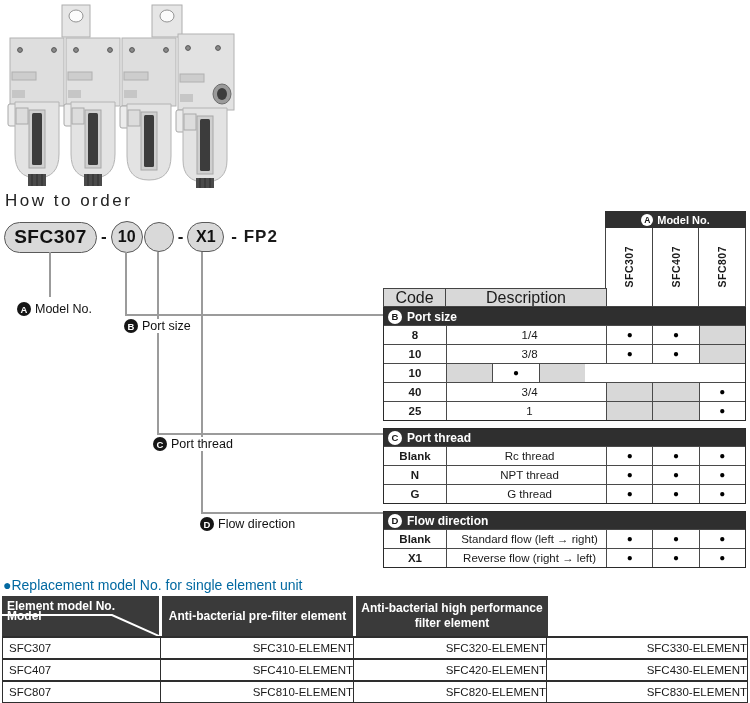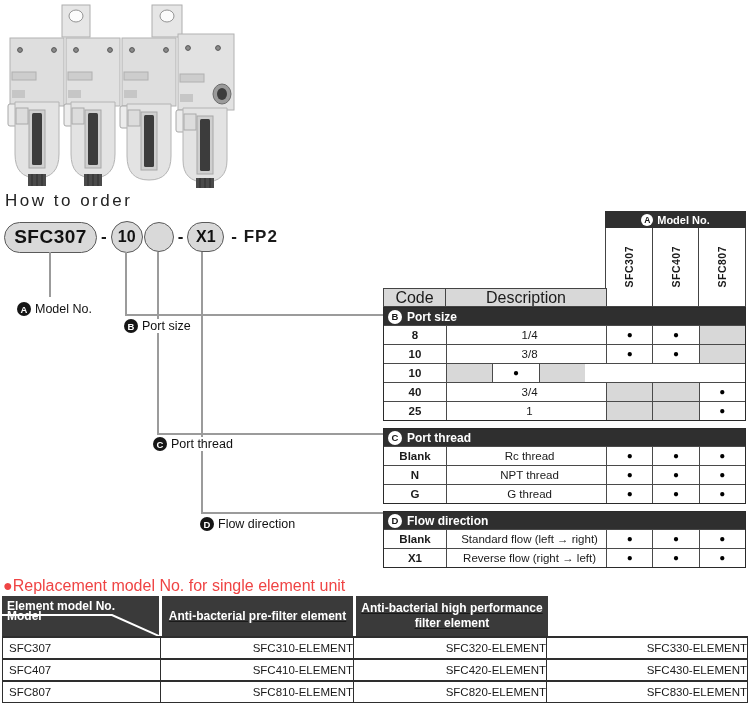--- a/index.html
+++ b/index.html
@@ -55,23 +55,23 @@
   .trow{display:flex;height:18px;line-height:18px;border-top:1px solid #4a4a4a;}
   .trow:first-of-type{border-top:none;}
   .cell{box-sizing:border-box;border-left:1px solid #4a4a4a;overflow:hidden;text-align:center;}
   .cell:first-child{border-left:none;}
   .cell.code{width:62px;font-weight:bold;text-align:center;}
   .cell.desc{flex:1;padding-left:6px;}
   .cell.dotc{width:46.3px;text-align:center;font-size:10px;color:#000;}
   .cell.dotc.na{background:#d8d8d8;}
 
   
-  .rep-title{position:absolute;left:3px;top:577px;font-size:16px;color:#ef4444;}
+  .rep-title{position:absolute;left:3px;top:577px;font-size:14px;color:#0369a1;}
   .reptable{position:absolute;left:2px;top:596px;width:746px;font-size:11.5px;}
-  .rep-hdr{display:flex;height:40px;text-decoration:underline;}
+  .rep-hdr{display:flex;height:40px;}
   .rep-hcell{background:#3a3a3a;color:#fff;font-weight:bold;font-size:12px;display:flex;align-items:center;
              justify-content:center;text-align:center;line-height:1.25;box-sizing:border-box;}
   .rep-hcell + .rep-hcell{margin-left:3px;}
   .rep-h1{width:157px;position:relative;}
   .rep-h2{width:191px;}.rep-h3{width:192px;}.rep-h4{flex:1;}
   .rep-h1 svg{position:absolute;left:0;top:0;}
   .corner-top{position:absolute;left:5px;top:3px;}
   .corner-bottom{position:absolute;left:5px;bottom:12px;}
   .brow{display:flex;height:20px;line-height:20px;border-bottom:2px solid #2e2e2e;
         border-left:1px solid #2e2e2e;border-right:1px solid #2e2e2e;background:#fff;}

